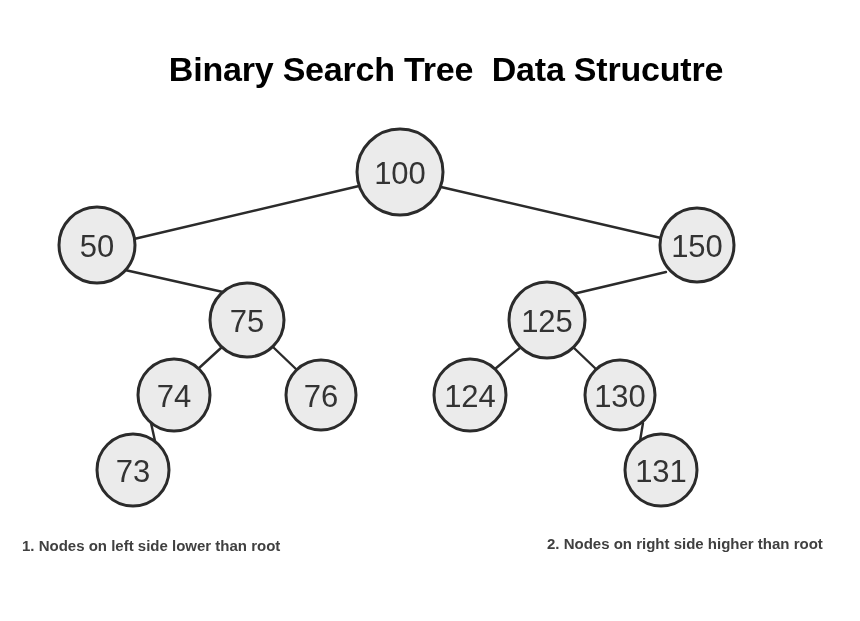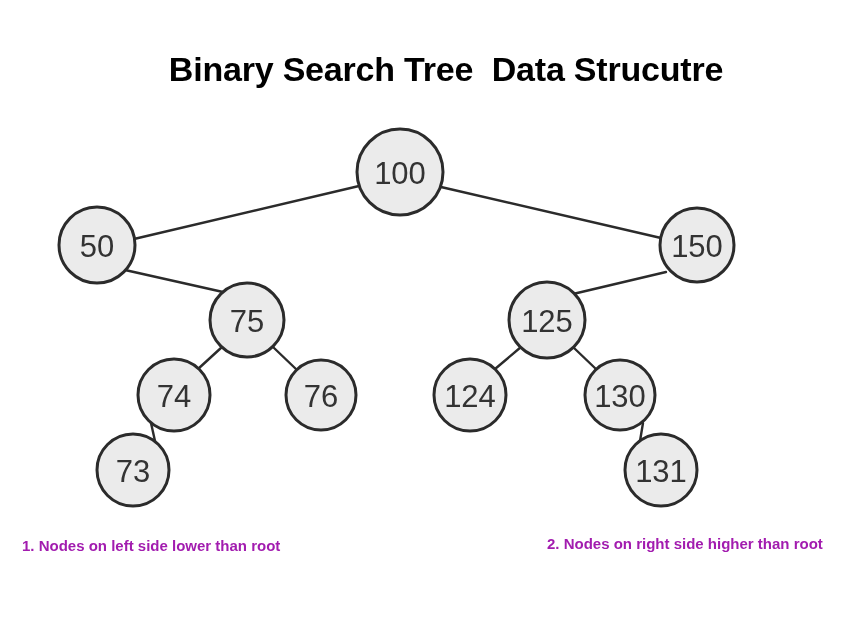--- a/index.html
+++ b/index.html
@@ -54,21 +54,21 @@
     font-size: 31px;
     fill: #333333;
     text-anchor: middle;
     dominant-baseline: central;
   }
   .caption {
     position: absolute;
     font-family: "Liberation Sans", sans-serif;
     font-size: 15px;
     font-weight: bold;
-    color: #a21caf;
+    color: #404040;
     white-space: nowrap;
   }
   #caption-left {
     left: 22px;
     top: 537px;
   }
   #caption-right {
     left: 547px;
     top: 535px;
   }

